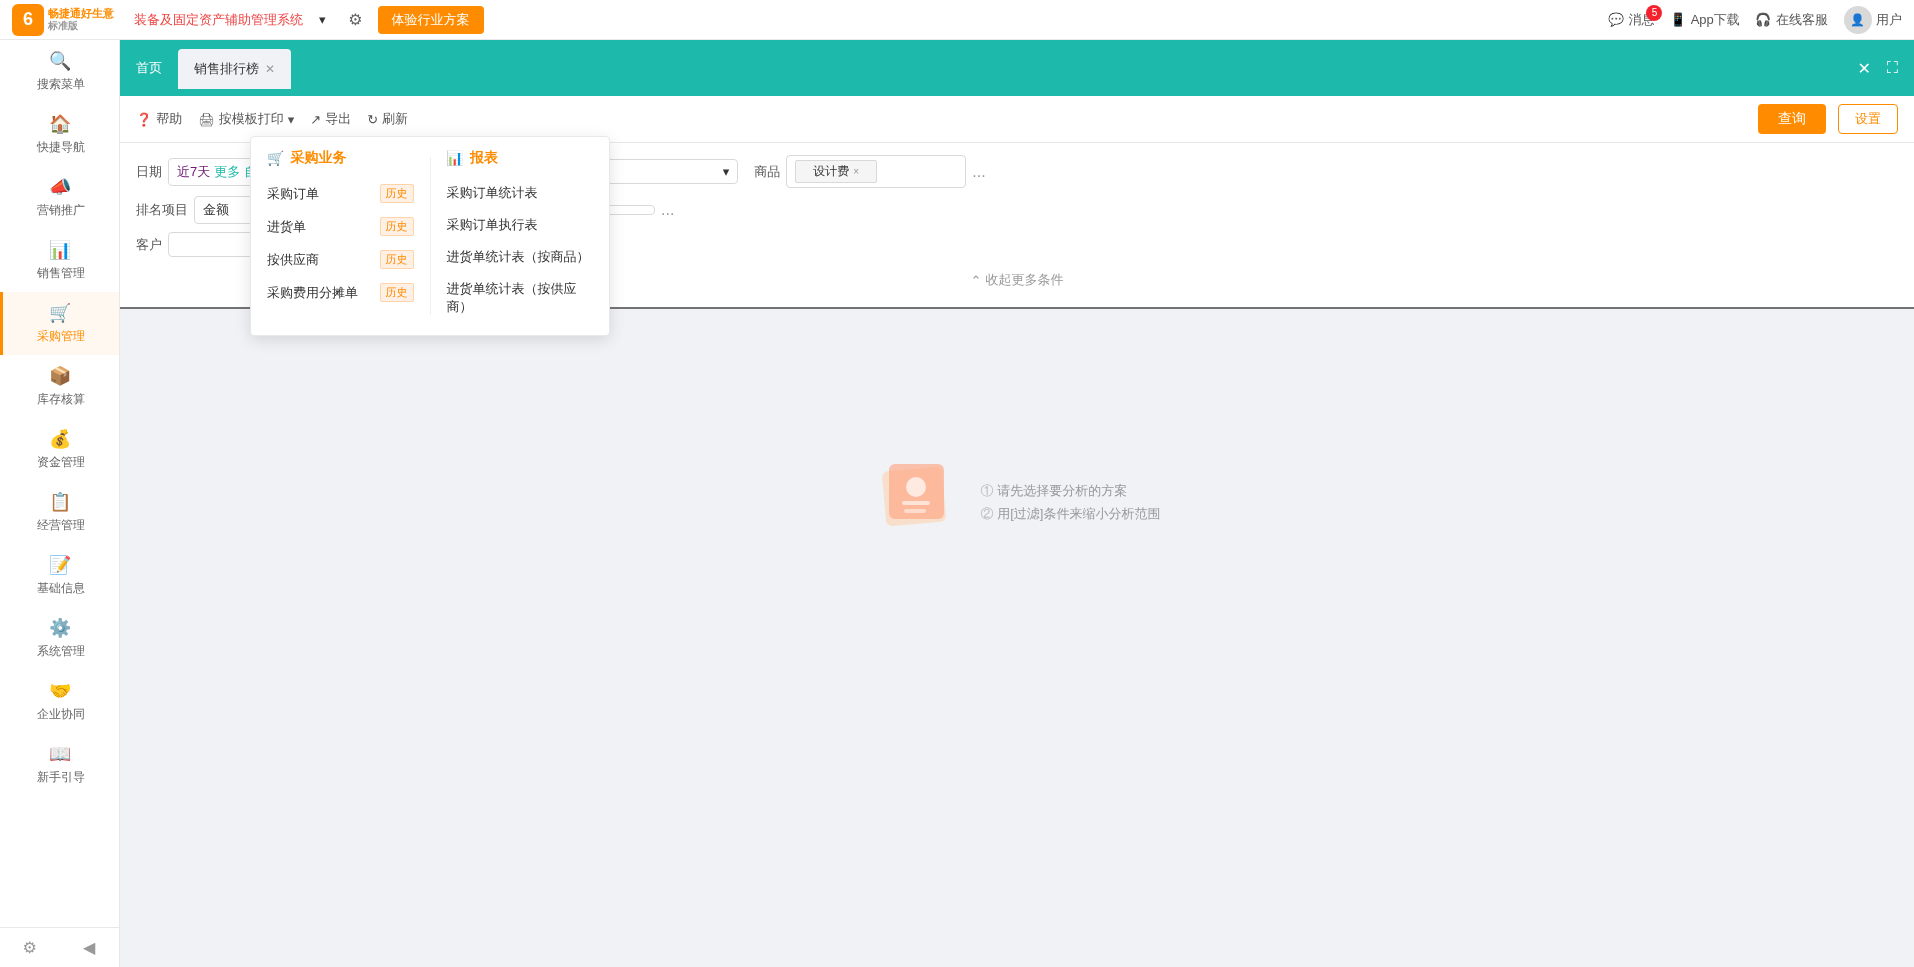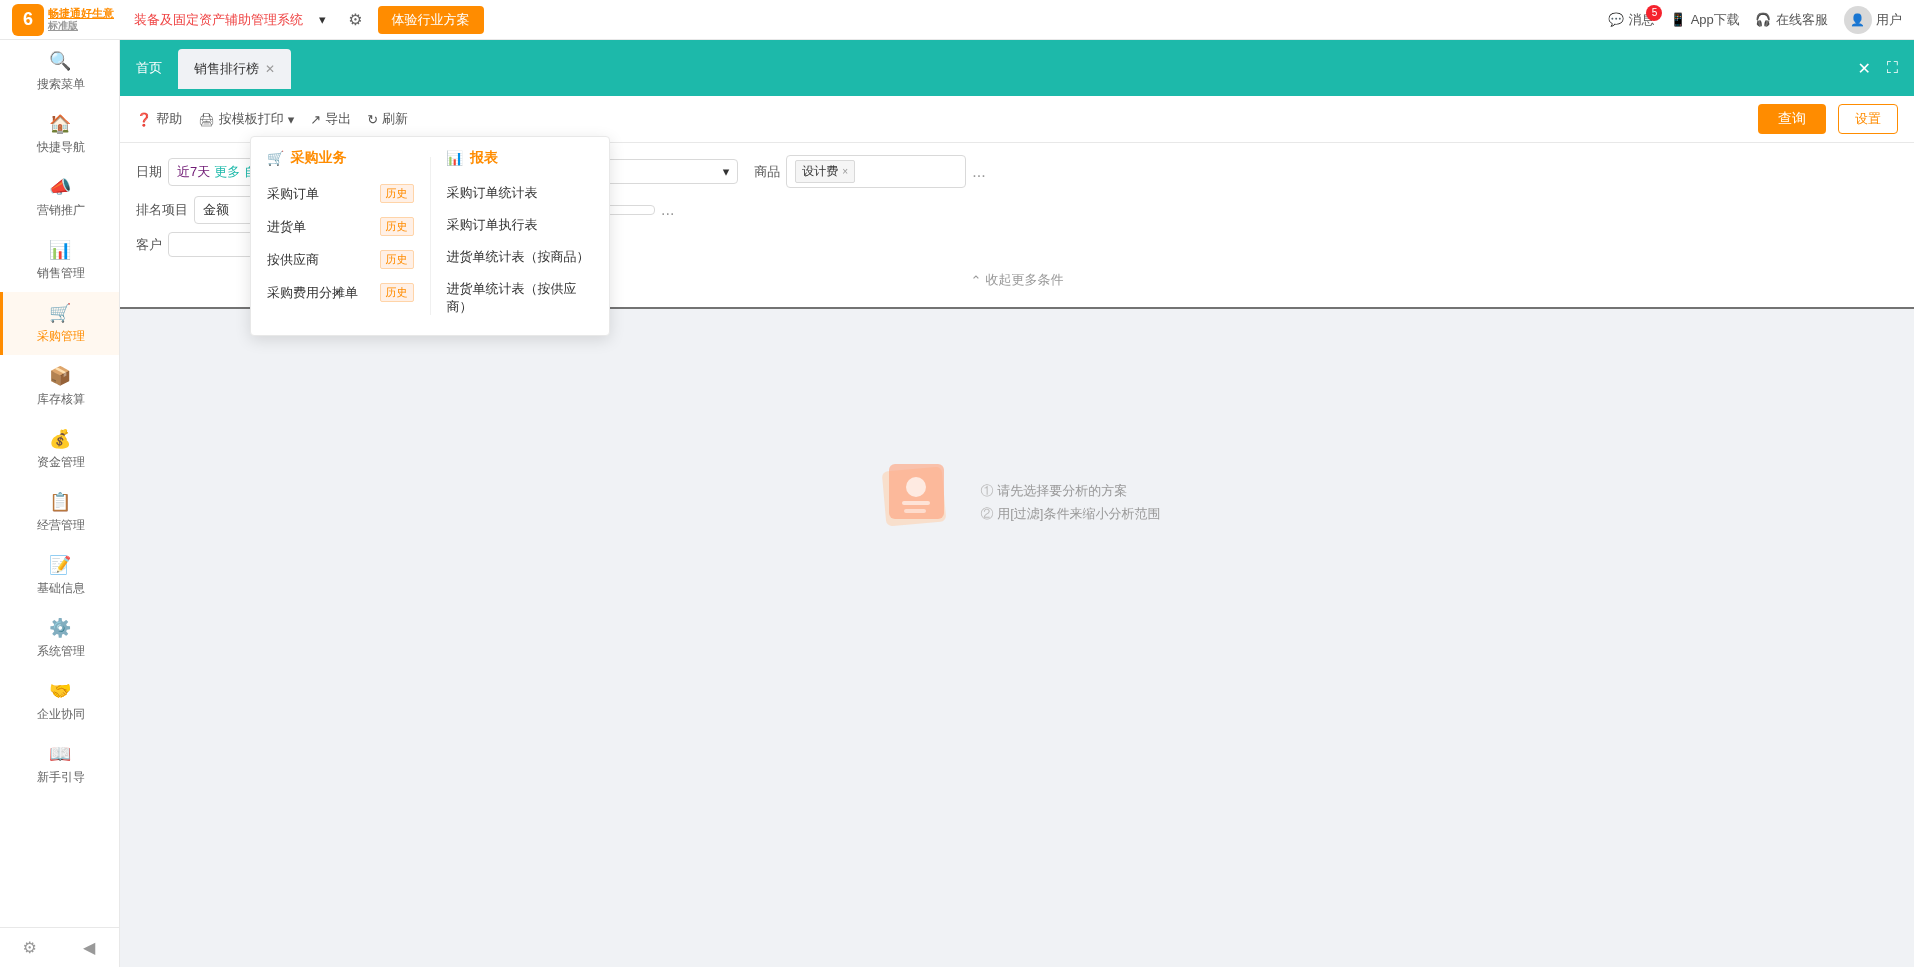--- a/index.html
+++ b/index.html
@@ -12,21 +12,21 @@
     .sidebar { width: 120px; background: #fff; border-right: 1px solid #e8e8e8; display: flex; flex-direction: column; flex-shrink: 0; }
     .content-area { flex: 1; display: flex; flex-direction: column; overflow: hidden; }
     .tab-bar { height: 56px; background: #1db9aa; display: flex; align-items: center; flex-shrink: 0; padding: 16px 0; }
     .page-content { flex: 1; background: #f0f2f5; position: relative; overflow: hidden; }
 
     
     .top-bar-left { display: flex; align-items: center; gap: 8px; }
     .logo-area { display: flex; align-items: center; gap: 4px; margin-right: 12px; }
     .logo-icon { width: 32px; height: 32px; background: #ff8c00; border-radius: 6px; display: flex; align-items: center; justify-content: center; color: white; font-size: 18px; font-weight: bold; }
     .logo-text { font-size: 11px; color: #666; line-height: 1.2; }
-    .logo-text span { display: block; color: #ff8c00; font-weight: bold; text-decoration: underline; }
+    .logo-text span { display: block; color: #ff8c00; font-weight: bold; }
     .system-title { font-size: 13px; color: #ef4444; }
     .nav-dropdown { display: flex; align-items: center; gap: 4px; font-size: 13px; color: #333; padding: 4px 8px; cursor: pointer; }
     .gear-btn { width: 28px; height: 28px; border-radius: 4px; display: flex; align-items: center; justify-content: center; cursor: pointer; color: #666; font-size: 16px; }
     .industry-btn { background: #ff8c00; color: white; border: none; padding: 5px 14px; border-radius: 4px; font-size: 13px; cursor: pointer; }
     .top-bar-right { margin-left: auto; display: flex; align-items: center; gap: 16px; }
     .top-right-item { display: flex; align-items: center; gap: 4px; font-size: 13px; color: #555; cursor: pointer; position: relative; }
     .badge { position: absolute; top: -6px; right: -8px; background: #f5222d; color: white; font-size: 10px; border-radius: 8px; padding: 0 4px; min-width: 16px; text-align: center; line-height: 16px; }
     .user-avatar { width: 28px; height: 28px; border-radius: 50%; background: #d9d9d9; display: flex; align-items: center; justify-content: center; font-size: 12px; color: #666; }
 
     
@@ -51,21 +51,21 @@
     .setting-btn { background: white; color: #ff8c00; border: 1px solid #ff8c00; padding: 5px 16px; border-radius: 4px; font-size: 13px; cursor: pointer; margin-left: 4px; }
     .toolbar-right { margin-left: auto; display: flex; align-items: center; gap: 8px; }
 
     
     .filter-area { background: white; padding: 12px 16px; border-bottom: 2px solid #737373; }
     .filter-row { display: flex; align-items: center; gap: 16px; flex-wrap: wrap; margin-bottom: 8px; }
     .filter-item { display: flex; align-items: center; gap: 6px; }
     .filter-label { color: #555; font-size: 13px; white-space: nowrap; }
     .filter-select { border: 1px solid #d9d9d9; border-radius: 4px; padding: 4px 8px; font-size: 13px; color: #333; min-width: 120px; display: flex; align-items: center; justify-content: space-between; cursor: pointer; gap: 8px; }
     .filter-date { border: 1px solid #d9d9d9; border-radius: 4px; padding: 4px 8px; font-size: 13px; color: #333; display: flex; align-items: center; gap: 4px; cursor: pointer; }
-    .tag-item { display: inline-flex; align-items: center; background: #f5f5f5; border: 1px solid #d9d9d9; border-radius: 2px; padding: 2px 6px; font-size: 12px; gap: 4px; }
+    .tag-item { display: inline-flex; align-items: center; background: #f5f5f5; border: 1px solid #d9d9d9; border-radius: 2px; padding: 2px 17px; font-size: 12px; gap: 4px; }
     .tag-close { cursor: pointer; color: #999; font-size: 10px; }
     .collapse-btn { display: flex; align-items: center; justify-content: center; gap: 4px; width: 100%; color: #999; font-size: 13px; cursor: pointer; padding: 6px 0; }
     .dots-btn { color: #999; font-size: 16px; cursor: pointer; }
 
     
     .empty-state { display: flex; flex-direction: column; align-items: center; justify-content: center; flex: 1; padding: 60px 0; }
     .empty-text { margin-top: 16px; text-align: left; }
     .empty-text p { color: #999; font-size: 13px; line-height: 1.8; }
     .empty-text p::before { content: '① '; color: #bbb; }
     .empty-text p:last-child::before { content: '② '; color: #bbb; }

